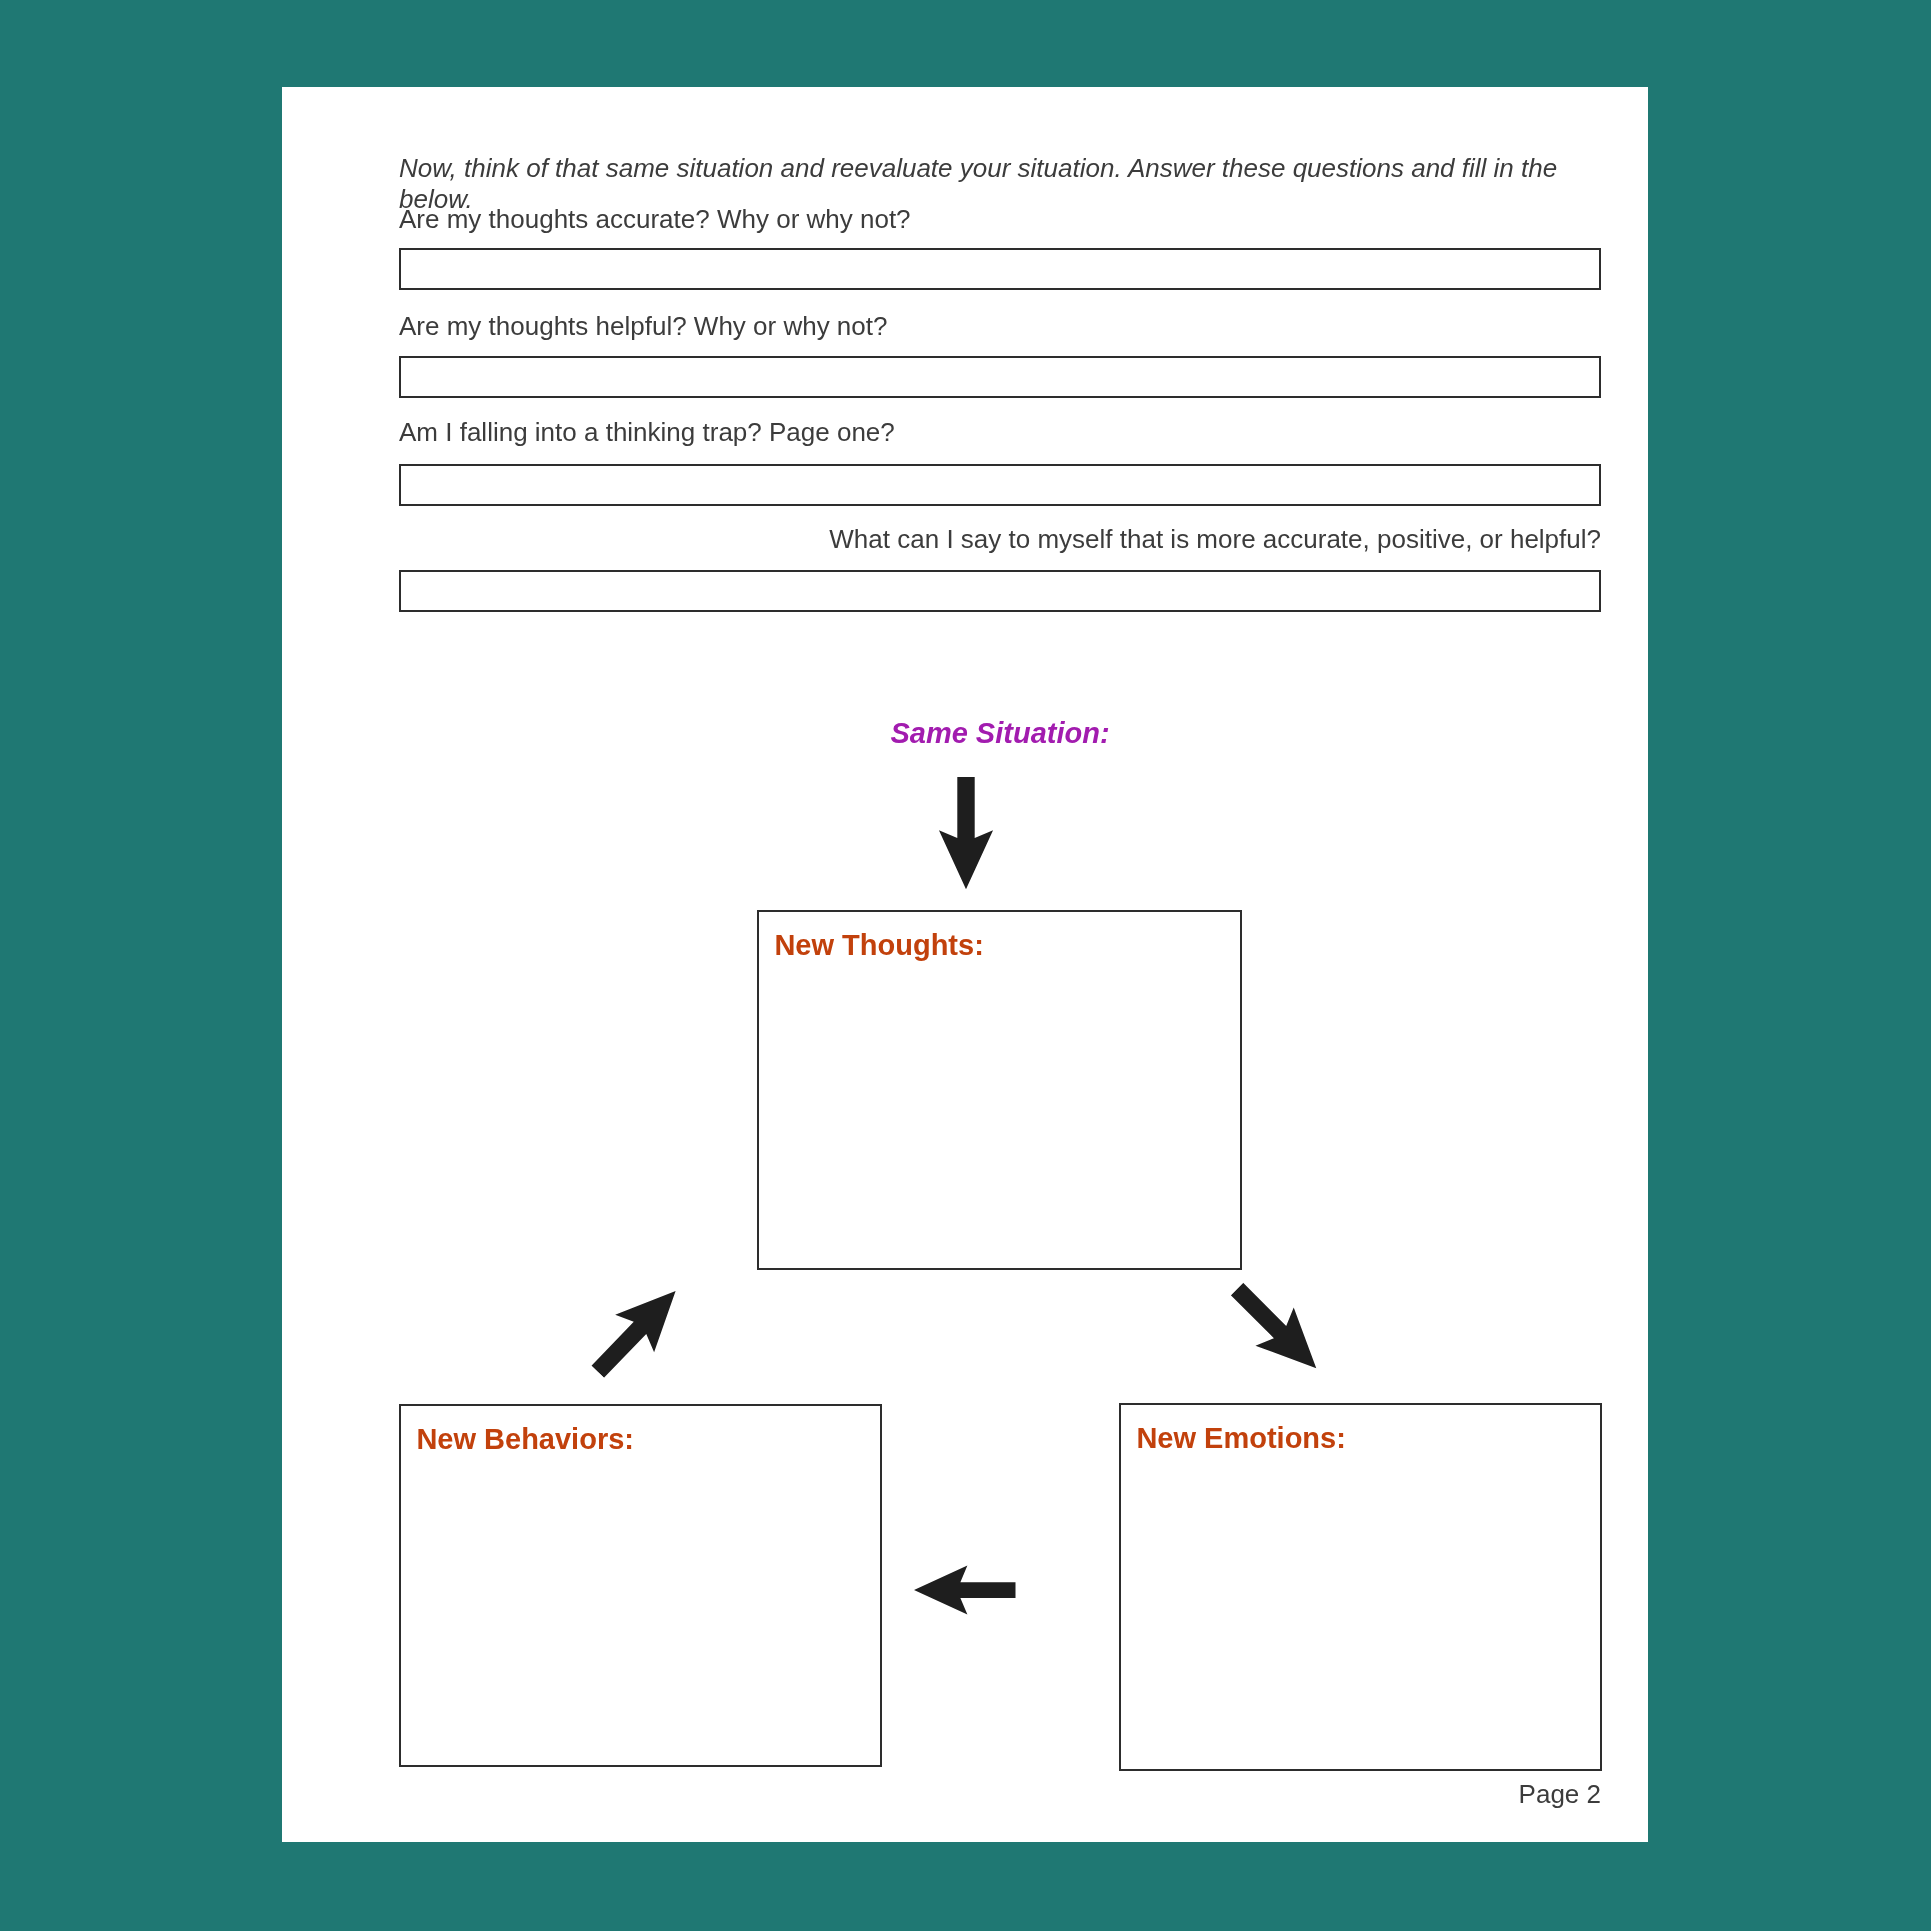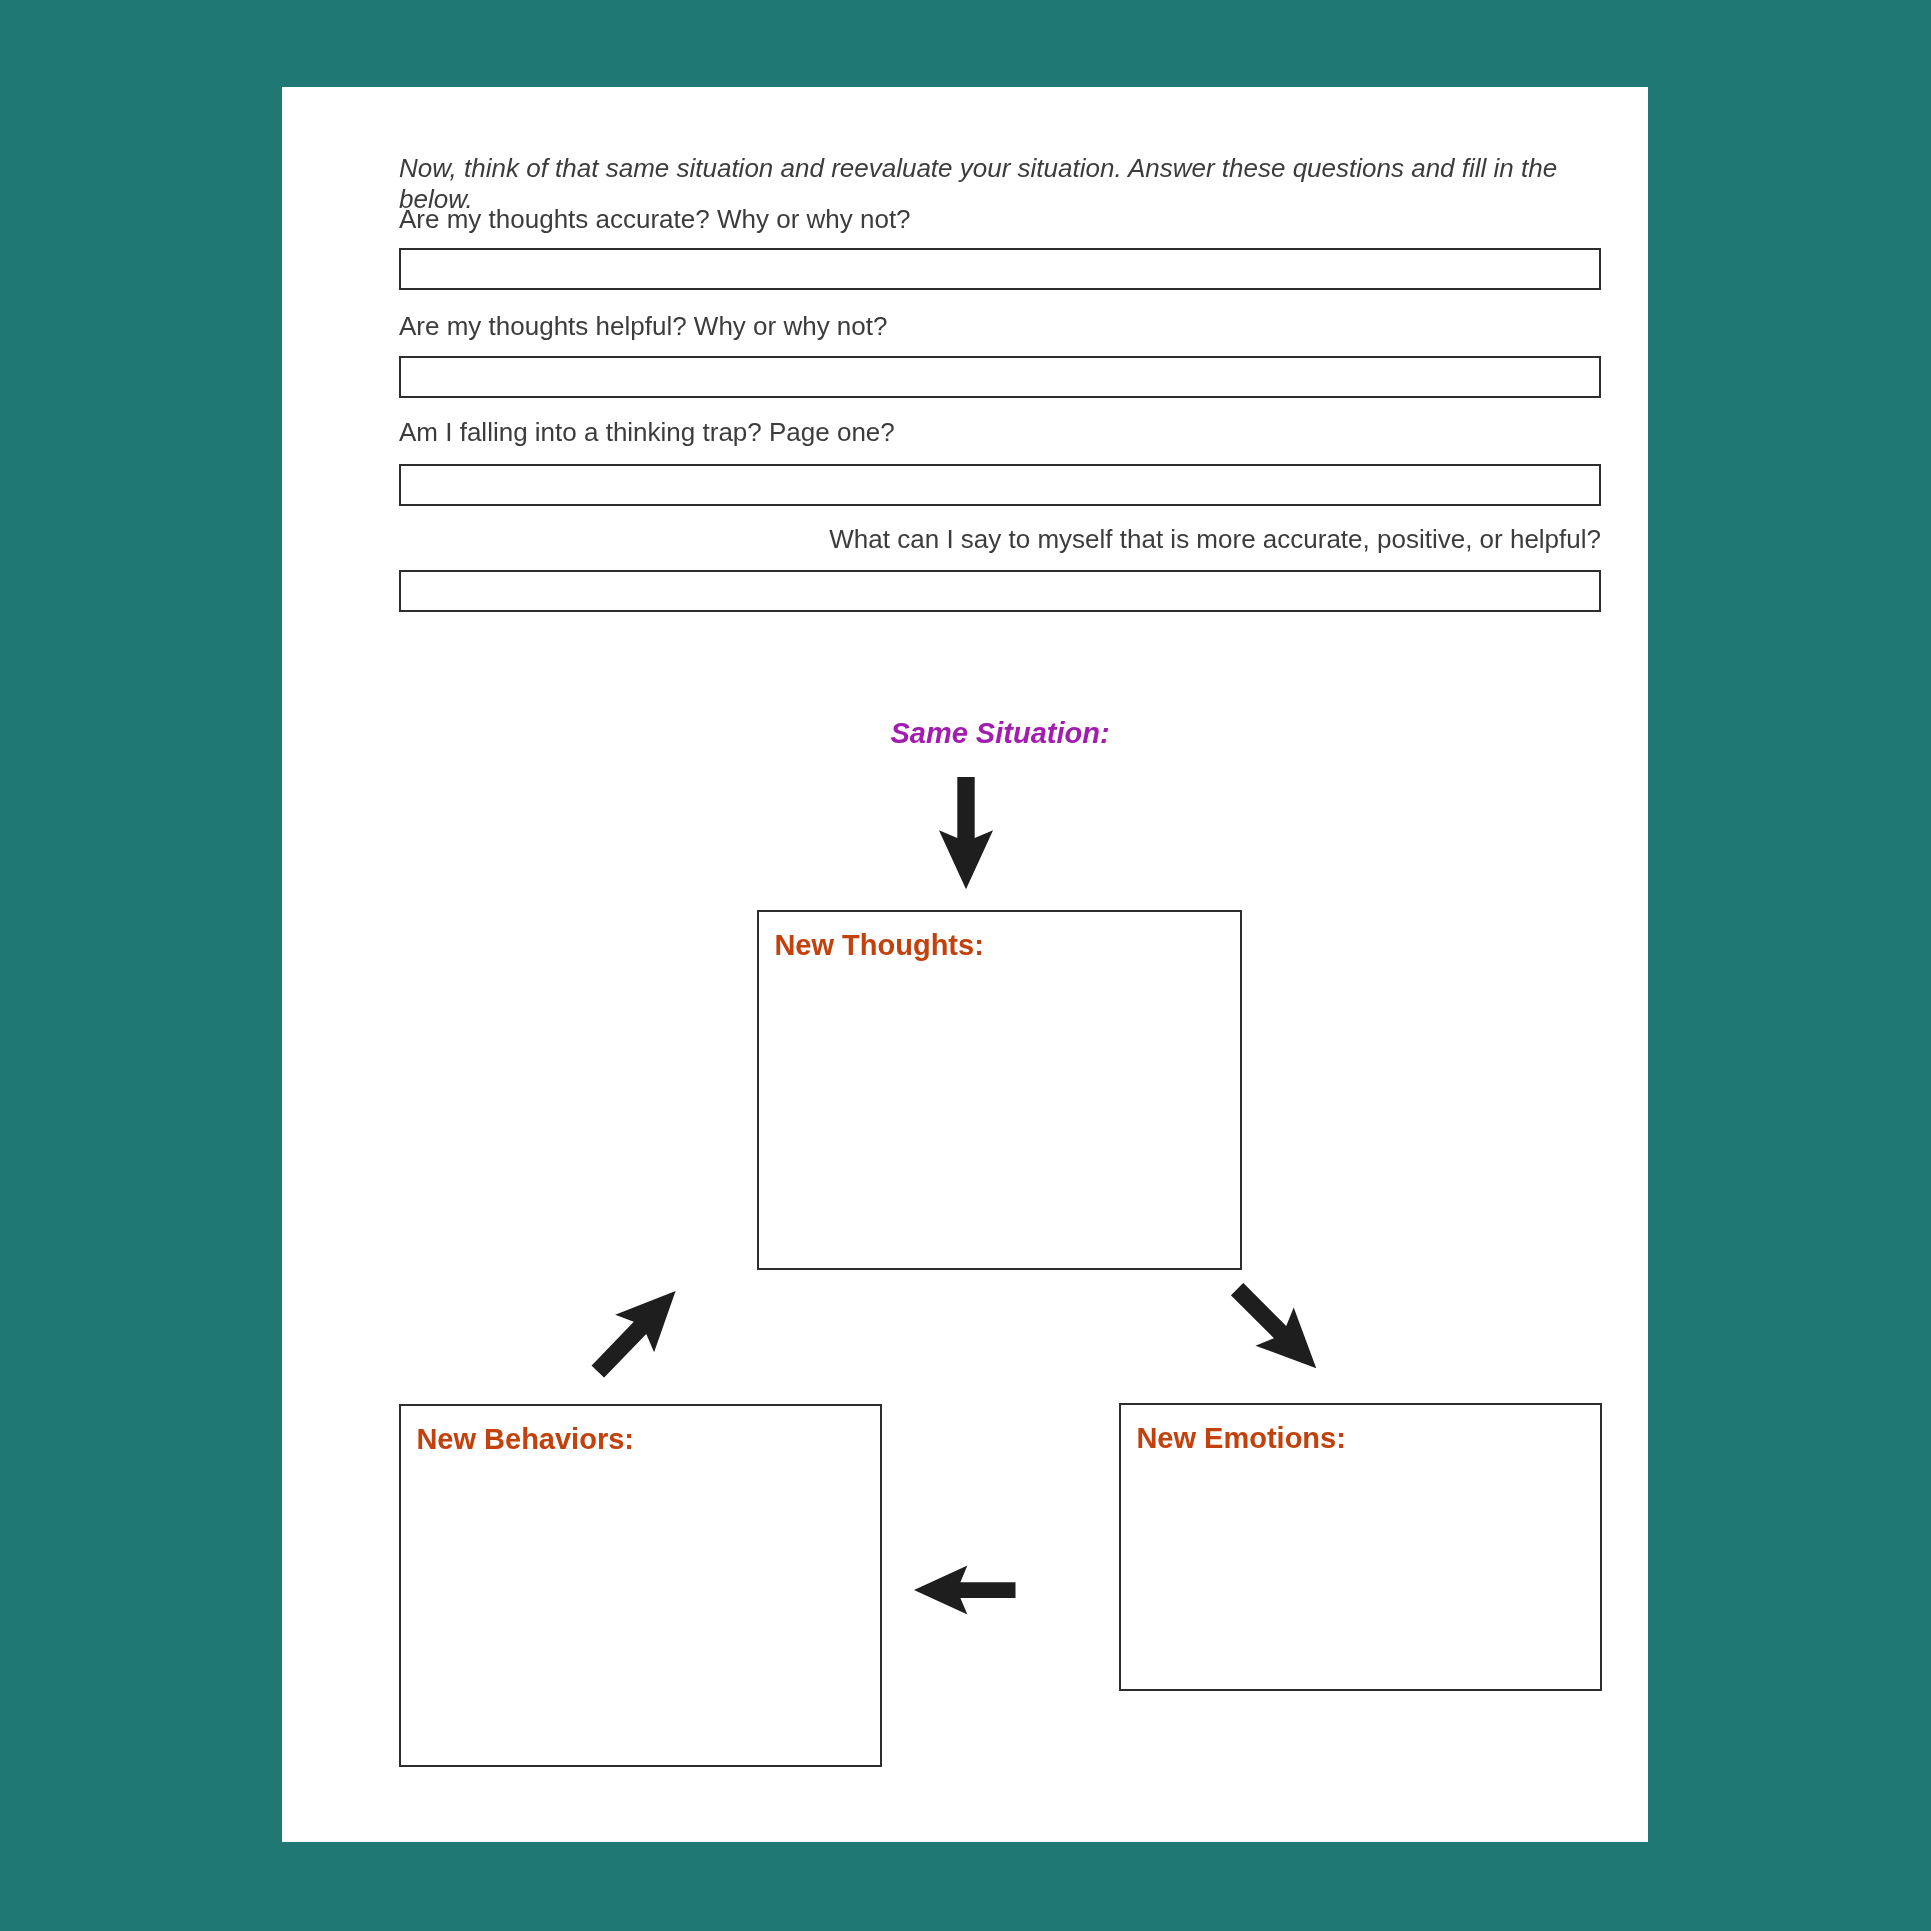--- a/index.html
+++ b/index.html
@@ -89,24 +89,25 @@
 
   <svg class="arrow-icon rot45" style="left:938px; top:1212px;" viewBox="0 0 120 64" aria-hidden="true">
     <path d="M0,23 H63 L55,4 L116,32 L55,60 L63,41 H0 Z"></path>
   </svg>
 
   <div class="abs node-box" style="left:82px; top:1317px; width:483px; height:363px;">
     <div class="node-label">New Behaviors:</div>
     <div></div>
   </div>
 
-  <div class="abs node-box" style="left:802px; top:1316px; width:483px; height:288px;">
+  <div class="abs node-box" style="left:802px; top:1316px; width:483px; height:368px;">
     <div class="node-label">New Emotions:</div>
     <div></div>
   </div>
 
   <svg class="arrow-icon rot180" style="left:627px; top:1475px; width:108px; height:56px;" viewBox="0 0 120 64" aria-hidden="true">
     <path d="M0,23 H63 L55,4 L116,32 L55,60 L63,41 H0 Z"></path>
   </svg>
 
+  <div class="abs page-num" style="top:1692px;">Page 2</div>
 
 </div>
 
 
 </body></html>

